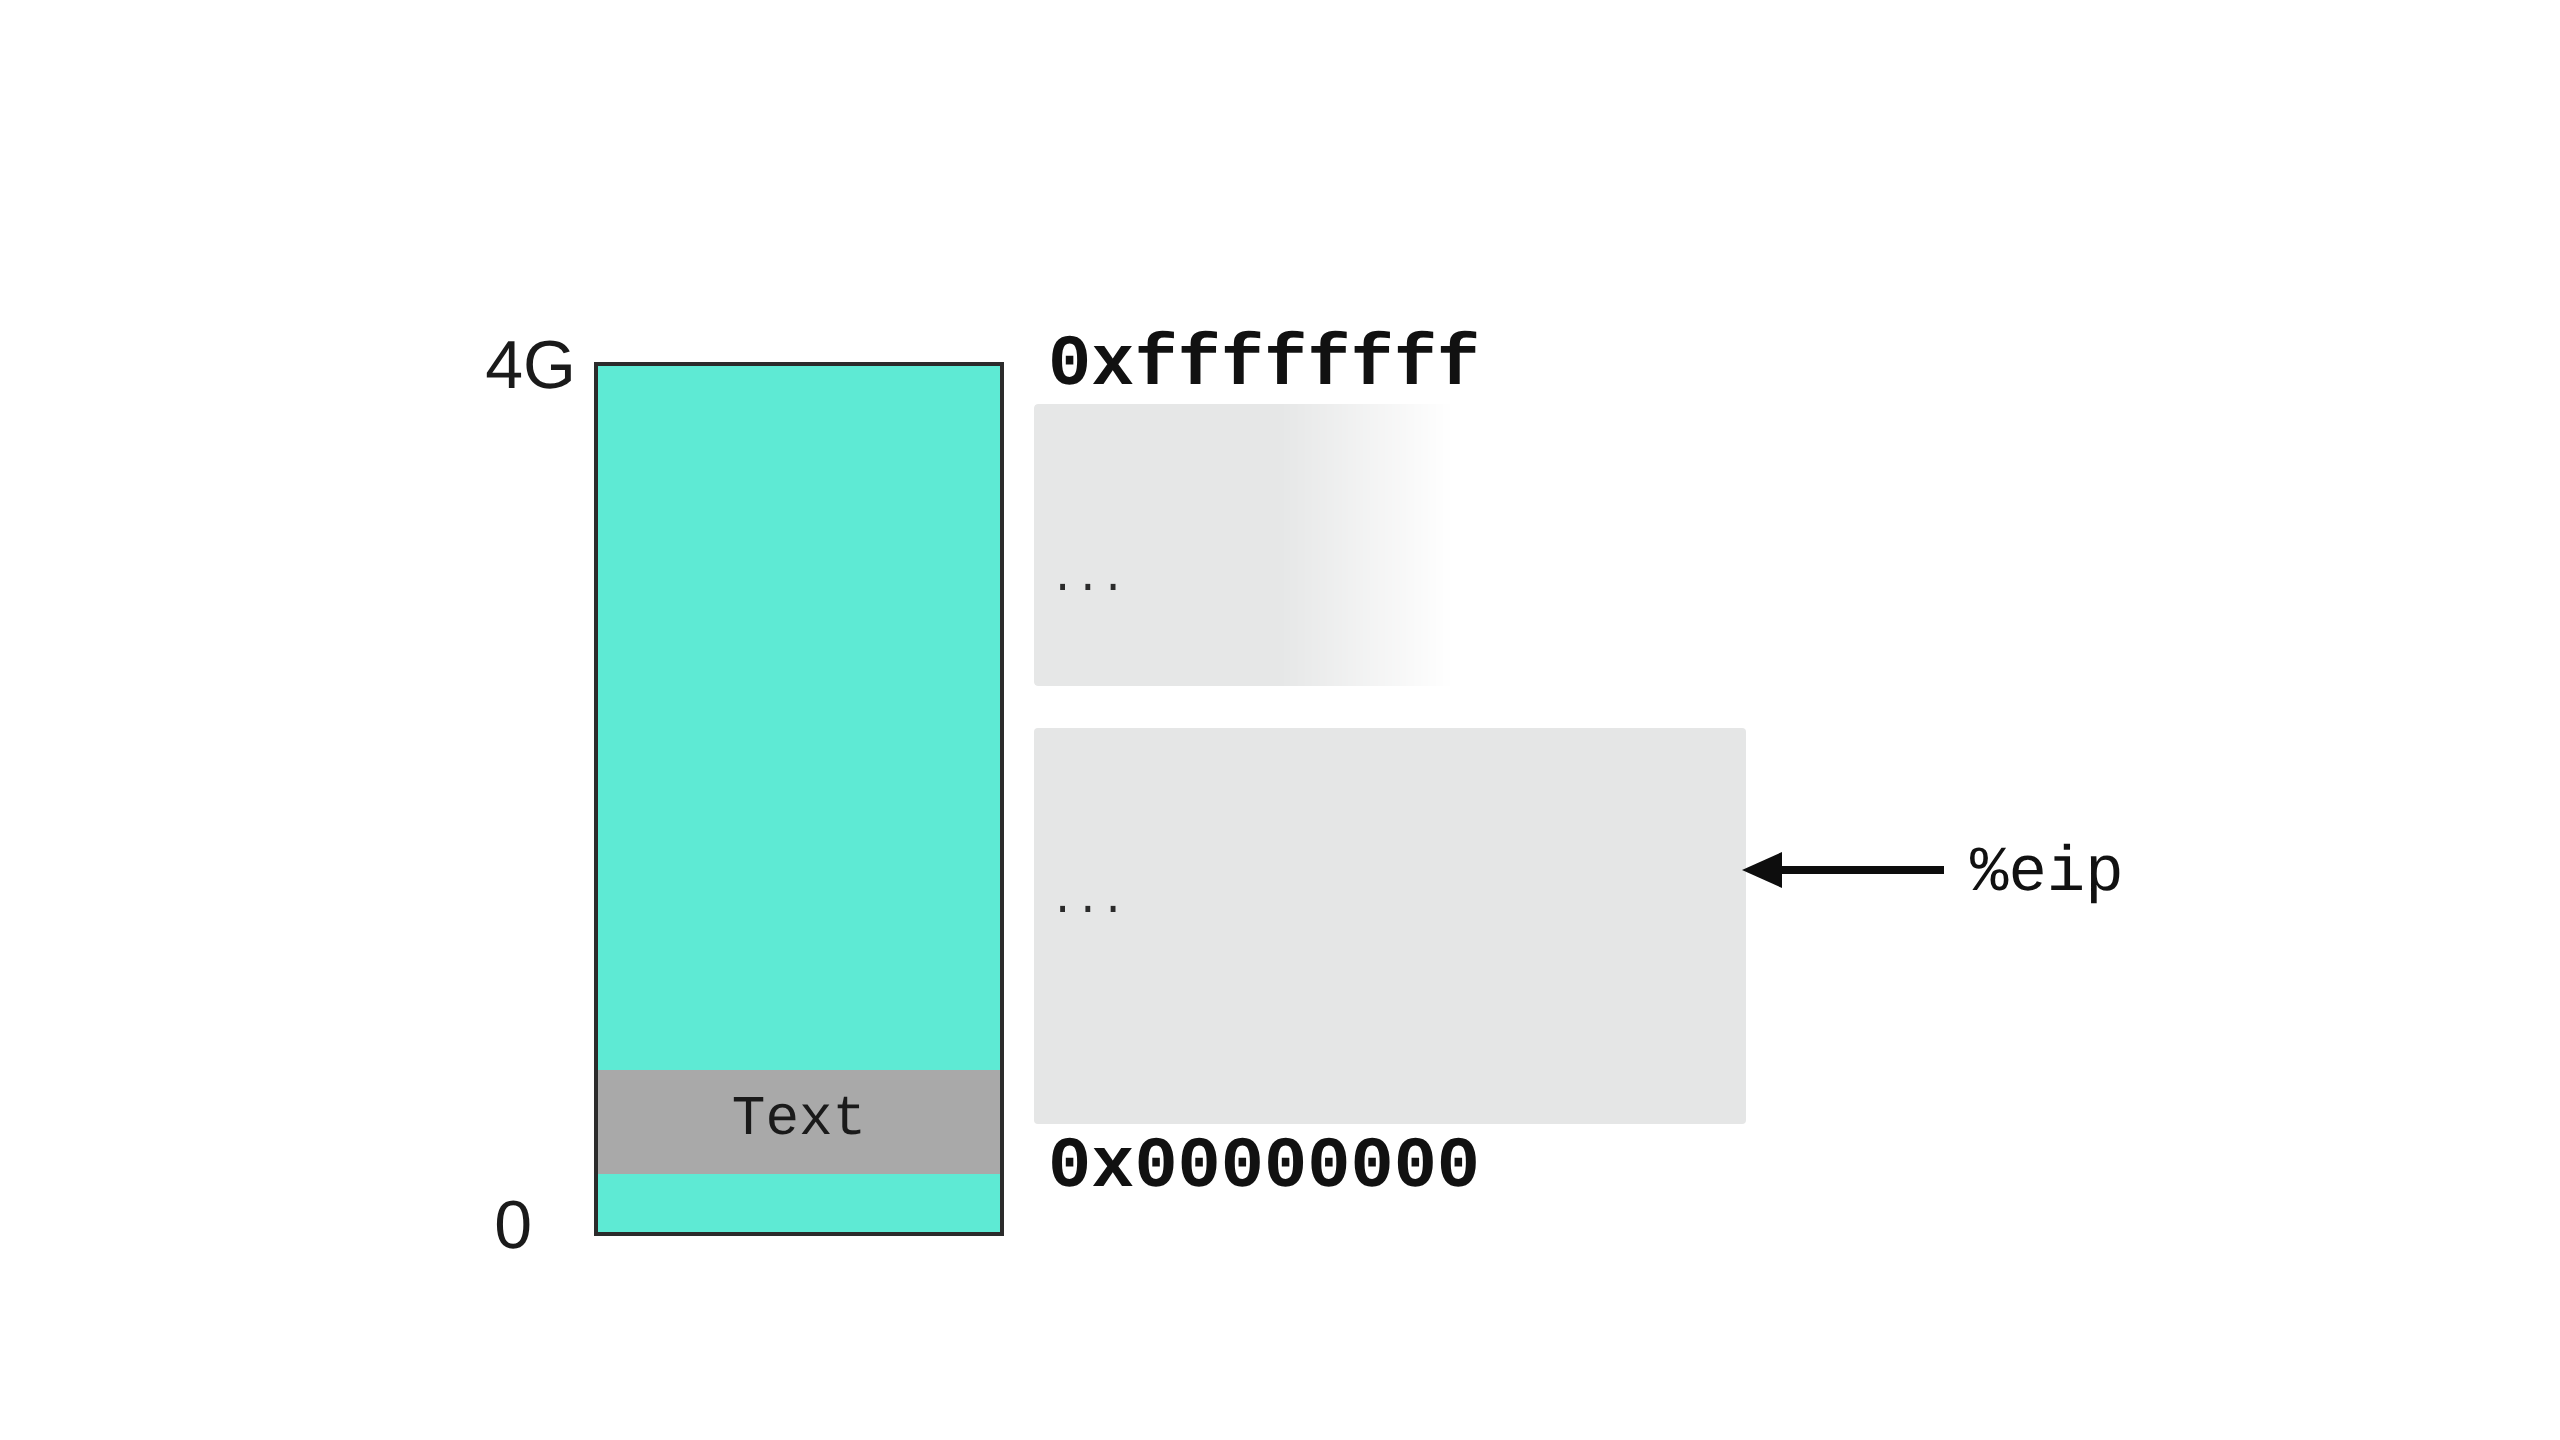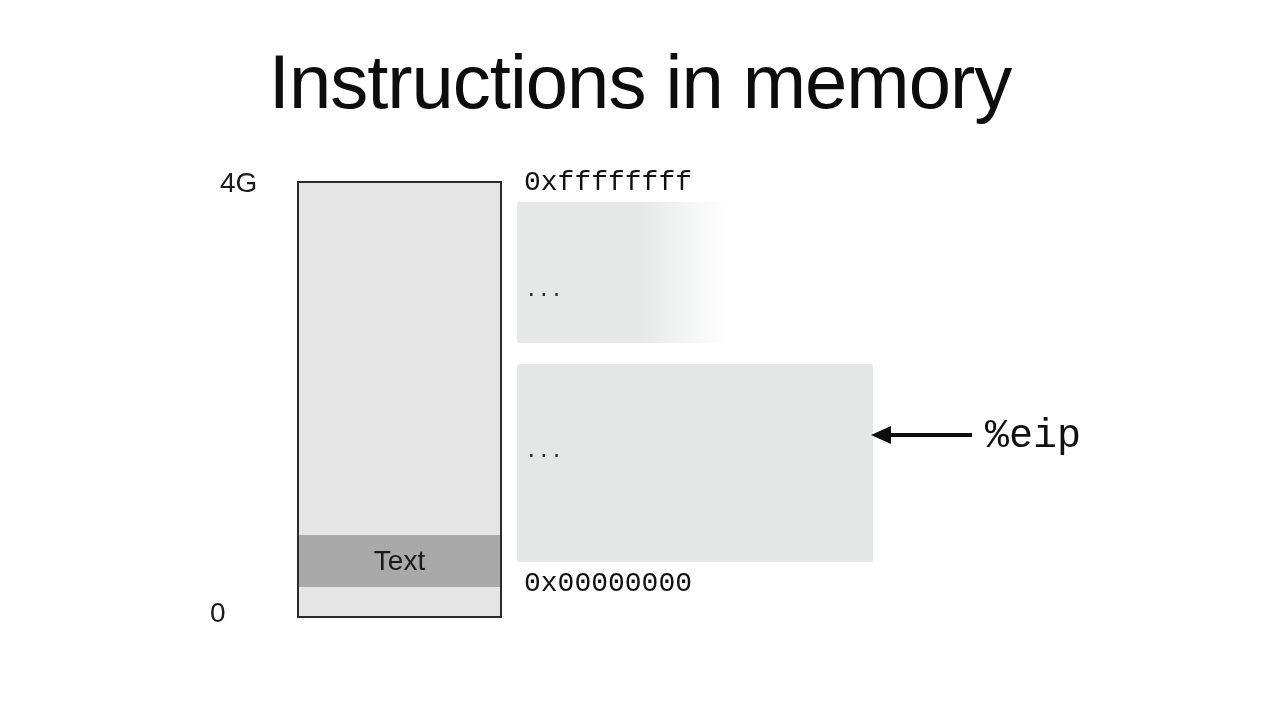--- a/index.html
+++ b/index.html
@@ -34,57 +34,60 @@
 
   
   .mem-box {
     position: absolute;
     left: 297px;
     top: 181px;
     width: 205px;
     height: 437px;
     border: 2px solid #2b2b2b;
     box-sizing: border-box;
-    background: #e5e5e5;
+    background: #5eead4;
+    font-family: Liberation Mono, monospace;
   }
   .text-band {
     position: absolute;
     left: 0;
     top: 352px;
     width: 100%;
     height: 52px;
     background: #a9a9a9;
     text-align: center;
   }
   .text-band-label {
     font-size: 28px;
     line-height: 52px;
     font-weight: 300;
     color: #1a1a1a;
   }
 
   
   .axis-label {
     position: absolute;
-    font-size: 28px;
+    font-size: 34px;
     line-height: 38px;
     font-weight: 300;
     color: #1a1a1a;
+    text-align: right;
   }
   .label-4g { left: 220px; top: 164px; width: 68px; }
   .label-0  { left: 210px; top: 594px; width: 56px; }
 
   
   .addr {
     position: absolute;
     font-family: "Liberation Mono", "DejaVu Sans Mono", monospace;
-    font-size: 28px;
+    font-size: 36px;
     line-height: 36px;
     color: #111111;
     white-space: pre;
+    font-weight: bold;
   }
   .addr-top    { left: 524px; top: 165px; }
   .addr-bottom { left: 524px; top: 566px; }
 
   
   .code-block {
     position: absolute;
     font-family: "Liberation Mono", "DejaVu Sans Mono", monospace;
     font-size: 21px;
     line-height: 32px;
@@ -138,31 +141,30 @@
     top: 7px;
     width: 84px;
     height: 4px;
     background: #0d0d0d;
   }
   .eip-label {
     position: absolute;
     left: 985px;
     top: 419px;
     font-family: "Liberation Mono", "DejaVu Sans Mono", monospace;
-    font-size: 40px;
+    font-size: 32px;
     line-height: 36px;
     color: #111111;
   }
 </style>
 </head>
 <body>
 
 <div class="stage">
 
-  <div class="slide-title">Instructions in memory</div>
 
   <div class="mem-box">
     <div class="text-band">
       <span class="text-band-label">Text</span>
     </div>
   </div>
 
   <div class="axis-label label-4g">4G</div>
   <div class="axis-label label-0">0</div>
 

